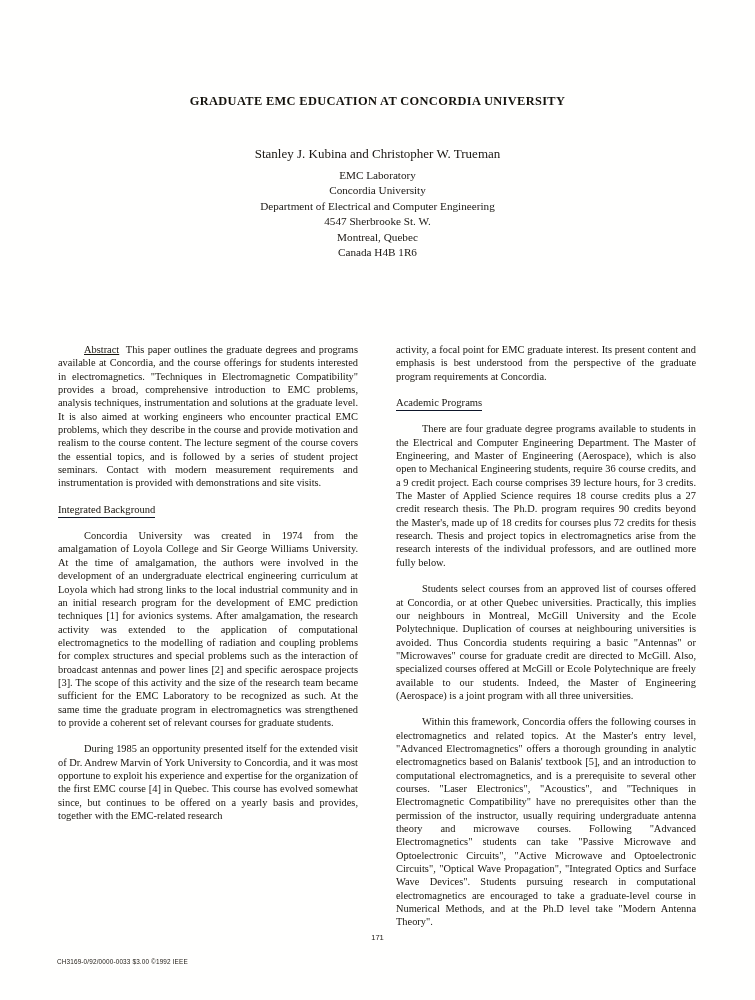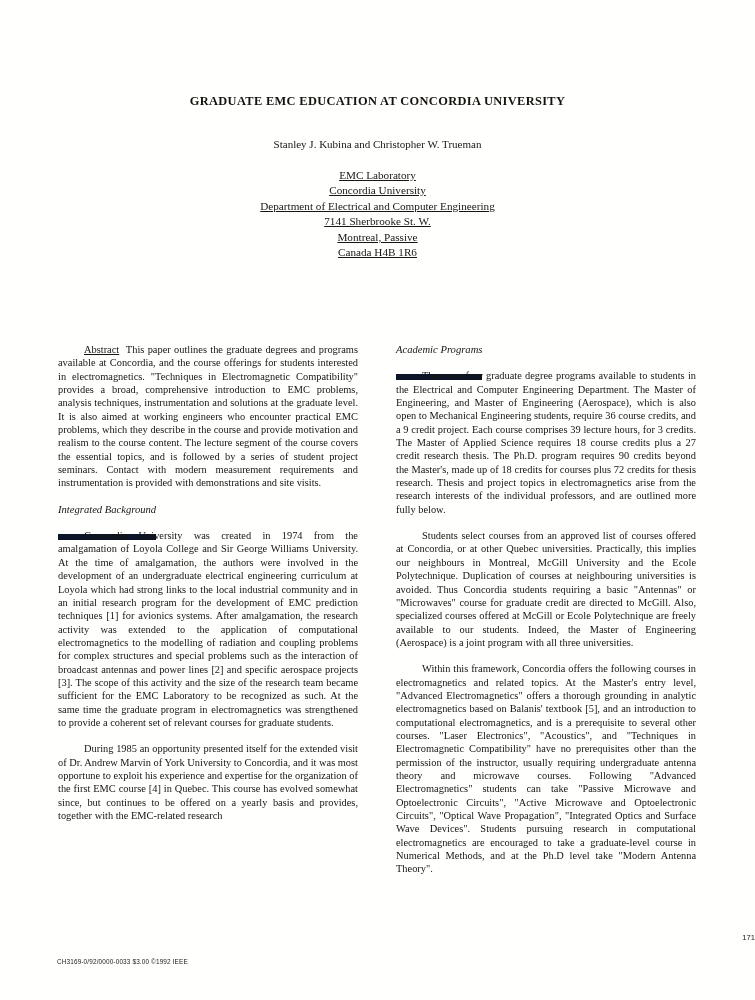--- a/index.html
+++ b/index.html
@@ -45,37 +45,37 @@
     letter-spacing: 0.35px;
     color: #17150f;
     margin: 0;
     font-variant: small-caps;
     text-transform: uppercase;
   }
   .authors {
     margin: 0;
     position: absolute;
     left: 57px;
-    top: 138px;
+    top: 146px;
     width: 641px;
     text-align: center;
-    font-size: 11px;
+    font-size: 13px;
     color: #1b1814;
   }
   .affiliation {
     position: absolute;
     left: 57px;
     top: 168px;
     width: 641px;
     text-align: center;
     font-size: 11.2px;
     color: #1b1814;
     line-height: 15.4px;
   }
-  .affiliation div { white-space: nowrap; text-decoration: underline; }
+  .affiliation div { white-space: nowrap; }
 
   
   .col {
     position: absolute;
     top: 330px;
     width: 300px;
     font-size: 10.4px;
     line-height: 13.35px;
     text-align: justify;
     color: #19160f;
@@ -92,23 +92,22 @@
   }
   .col p.no-indent { text-indent: 0; }
 
   .section-head {
     text-align: center;
     margin: 17px 0 12px 0;
     text-indent: 0;
     font-size: 10.6px;
   }
   .section-head span {
-    border-bottom: 6px solid #0f172a;
-    padding-bottom: 19px;
-    font-style: italic;
+    border-bottom: 1px solid #0f172a;
+    padding-bottom: 2px;
   }
   .abstract-label {
     text-decoration: underline;
     font-weight: normal;
   }
 
   
   .footer-code {
     position: absolute;
     left: 57px;
@@ -117,21 +116,21 @@
     font-size: 6.4px;
     letter-spacing: 0.15px;
     color: #26221c;
     white-space: nowrap;
   }
   .footer-page {
     position: absolute;
     left: 0;
     top: 933px;
     width: 755px;
-    text-align: right;
+    text-align: center;
     font-family: "Liberation Sans", "DejaVu Sans", sans-serif;
     font-size: 7.6px;
     color: #26221c;
   }
 </style>
 </head>
 <body>
 
 <div class="page">
   <div class="sheet"></div>
@@ -139,37 +138,38 @@
   <div class="title-block">
     <h1 class="paper-title">GRADUATE EMC EDUCATION AT CONCORDIA UNIVERSITY</h1>
   </div>
 
   <div class="authors">Stanley J. Kubina and Christopher W. Trueman</div>
 
   <div class="affiliation">
     <div>EMC Laboratory</div>
     <div>Concordia University</div>
     <div>Department of Electrical and Computer Engineering</div>
-    <div>7141 Sherbrooke St. W.</div>
-    <div>Montreal, Passive</div>
+    <div>4547 Sherbrooke St. W.</div>
+    <div>Montreal, Quebec</div>
     <div>Canada H4B 1R6</div>
   </div>
 
   <div class="col col-left">
 
     <p><span class="abstract-label">Abstract</span>&nbsp;&nbsp;<span>This paper outlines the graduate degrees and programs available at Concordia, and the course offerings for students interested in electromagnetics. "Techniques in Electromagnetic Compatibility" provides a broad, comprehensive introduction to EMC problems, analysis techniques, instrumentation and solutions at the graduate level. It is also aimed at working engineers who encounter practical EMC problems, which they describe in the course and provide motivation and realism to the course content. The lecture segment of the course covers the essential topics, and is followed by a series of student project seminars. Contact with modern measurement requirements and instrumentation is provided with demonstrations and site visits.</span></p>
 
     <p class="section-head no-indent"><span>Integrated Background</span></p>
 
     <p>Concordia University was created in 1974 from the amalgamation of Loyola College and Sir George Williams University. At the time of amalgamation, the authors were involved in the development of an undergraduate electrical engineering curriculum at Loyola which had strong links to the local industrial community and in an initial research program for the development of EMC prediction techniques [1] for avionics systems. After amalgamation, the research activity was extended to the application of computational electromagnetics to the modelling of radiation and coupling problems for complex structures and special problems such as the interaction of broadcast antennas and power lines [2] and specific aerospace projects [3]. The scope of this activity and the size of the research team became sufficient for the EMC Laboratory to be recognized as such. At the same time the graduate program in electromagnetics was strengthened to provide a coherent set of relevant courses for graduate students.</p>
     <p>During 1985 an opportunity presented itself for the extended visit of Dr. Andrew Marvin of York University to Concordia, and it was most opportune to exploit his experience and expertise for the organization of the first EMC course [4] in Quebec. This course has evolved somewhat since, but continues to be offered on a yearly basis and provides, together with the EMC-related research</p>
   </div>
 
   <div class="col col-right">
 
+    <p class="no-indent">activity, a focal point for EMC graduate interest. Its present content and emphasis is best understood from the perspective of the graduate program requirements at Concordia.</p>
 
     <p class="section-head no-indent"><span>Academic Programs</span></p>
 
     <p>There are four graduate degree programs available to students in the Electrical and Computer Engineering Department. The Master of Engineering, and Master of Engineering (Aerospace), which is also open to Mechanical Engineering students, require 36 course credits, and a 9 credit project. Each course comprises 39 lecture hours, for 3 credits. The Master of Applied Science requires 18 course credits plus a 27 credit research thesis. The Ph.D. program requires 90 credits beyond the Master's, made up of 18 credits for courses plus 72 credits for thesis research. Thesis and project topics in electromagnetics arise from the research interests of the individual professors, and are outlined more fully below.</p>
     <p>Students select courses from an approved list of courses offered at Concordia, or at other Quebec universities. Practically, this implies our neighbours in Montreal, McGill University and the Ecole Polytechnique. Duplication of courses at neighbouring universities is avoided. Thus Concordia students requiring a basic "Antennas" or "Microwaves" course for graduate credit are directed to McGill. Also, specialized courses offered at McGill or Ecole Polytechnique are freely available to our students. Indeed, the Master of Engineering (Aerospace) is a joint program with all three universities.</p>
     <p>Within this framework, Concordia offers the following courses in electromagnetics and related topics. At the Master's entry level, "Advanced Electromagnetics" offers a thorough grounding in analytic electromagnetics based on Balanis' textbook [5], and an introduction to computational electromagnetics, and is a prerequisite to several other courses. "Laser Electronics", "Acoustics", and "Techniques in Electromagnetic Compatibility" have no prerequisites other than the permission of the instructor, usually requiring undergraduate antenna theory and microwave courses. Following "Advanced Electromagnetics" students can take "Passive Microwave and Optoelectronic Circuits", "Active Microwave and Optoelectronic Circuits", "Optical Wave Propagation", "Integrated Optics and Surface Wave Devices". Students pursuing research in computational electromagnetics are encouraged to take a graduate-level course in Numerical Methods, and at the Ph.D level take "Modern Antenna Theory".</p>
   </div>
 
   <div class="footer-code">CH3169-0/92/0000-0033 $3.00 ©1992 IEEE</div>
   <div class="footer-page">171</div>

